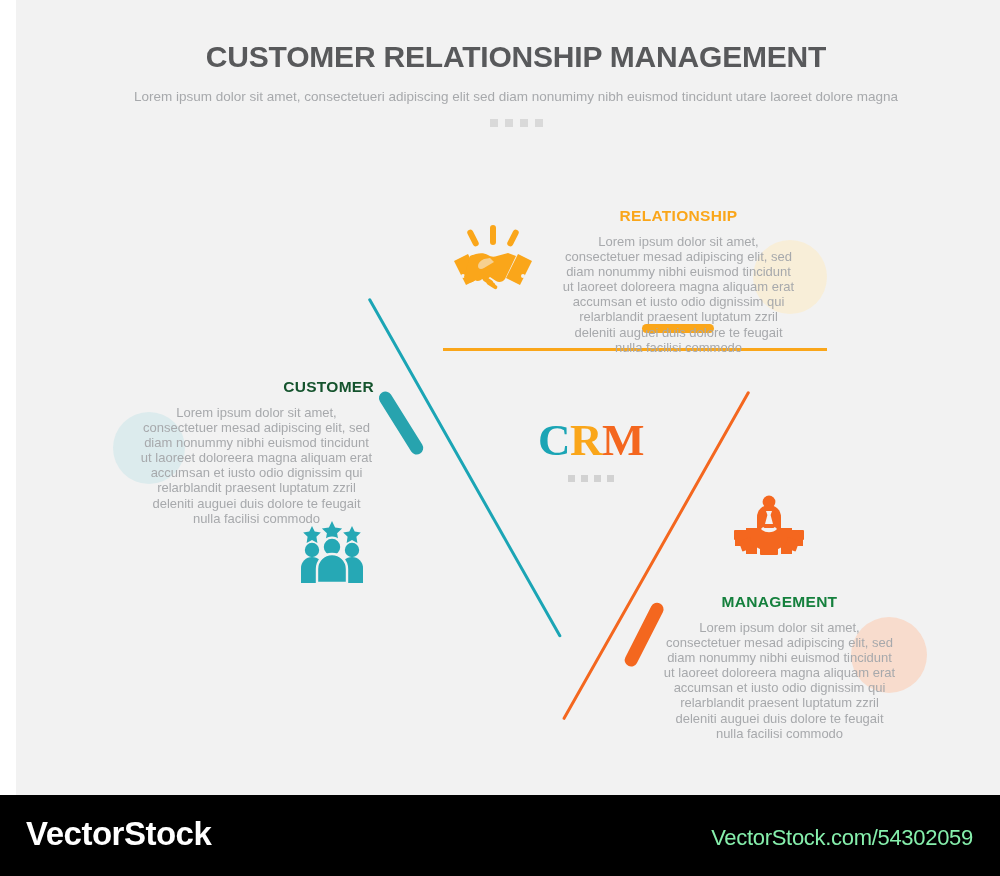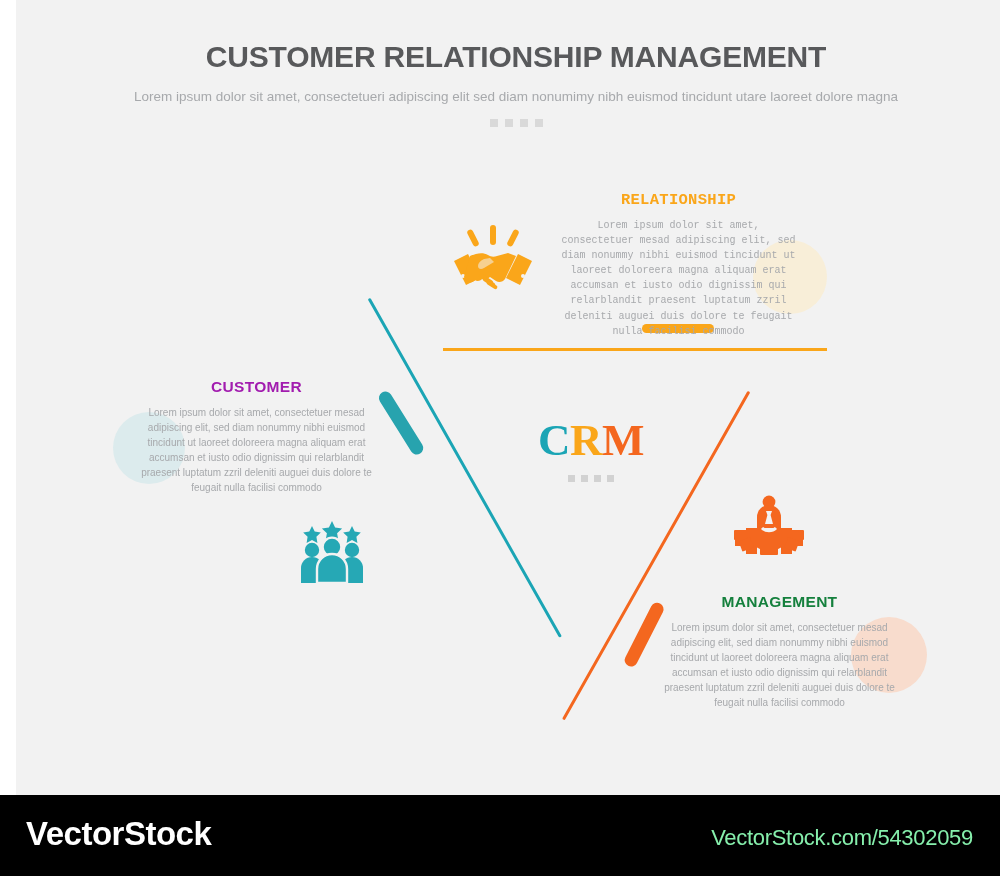--- a/index.html
+++ b/index.html
@@ -116,34 +116,34 @@
   
   .section { position: absolute; }
   .sec-title {
     font-size: 15.5px;
     font-weight: bold;
     letter-spacing: 0.3px;
     line-height: 20px;
   }
   .sec-body {
     margin-top: 8px;
-    font-size: 10px;
+    font-size: 13px;
     line-height: 15.1px;
     color: #a7a9ac;
     text-align: center;
     width: 235px;
   }
 
   
-  .sec-relationship { left: 545px; top: 190px; width: 235px; font-family: Liberation Mono, monospace; }
+  .sec-relationship { left: 545px; top: 206px; width: 235px; }
   .sec-relationship .sec-title { color: #faa61a; text-align: center; }
 
   
   .sec-customer { left: 123px; top: 377px; width: 235px; }
-  .sec-customer .sec-title { color: #a21caf; text-align: center; }
+  .sec-customer .sec-title { color: #14532d; text-align: right; }
 
   
   .sec-management { left: 646px; top: 592px; width: 235px; }
   .sec-management .sec-title { color: #15803d; text-align: center; }
 
   
   .icon { position: absolute; }
   .icon-handshake { left: 434px; top: 225px; width: 86px; height: 72px; }
   .icon-people    { left: 283px; top: 521px; width: 66px; height: 62px; }
   .icon-gear      { left: 716px; top: 495px; width: 74px; height: 60px; }

